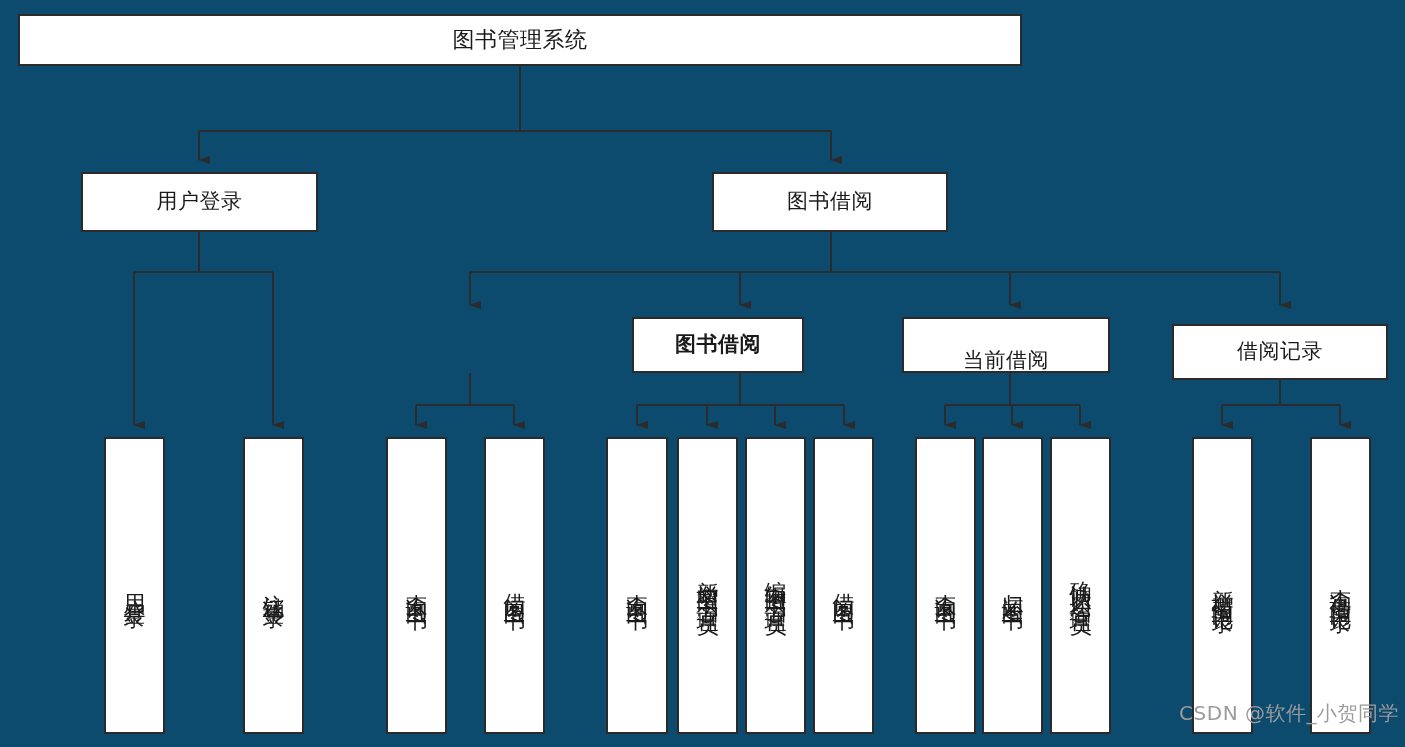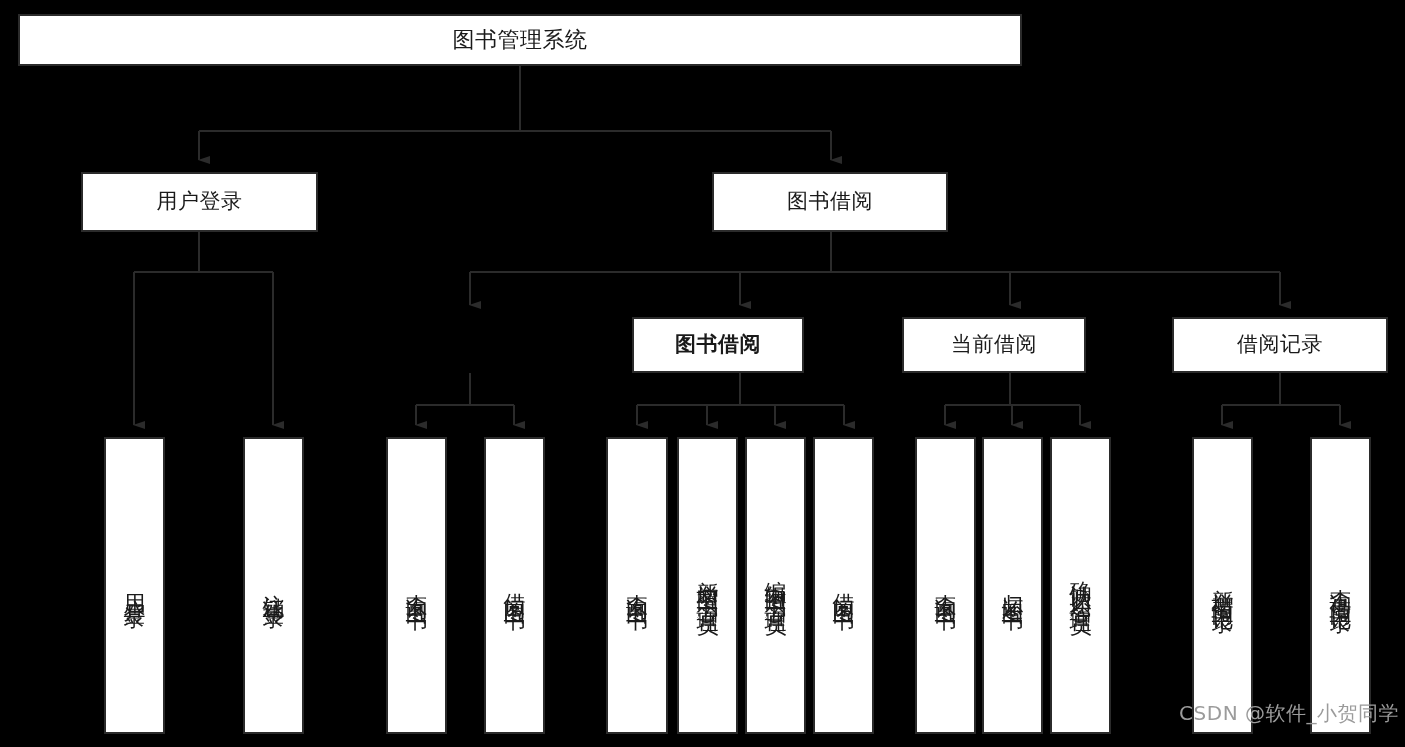--- a/index.html
+++ b/index.html
@@ -7,21 +7,21 @@
     padding: 0;
     background: #ffffff;
   }
   body {
     font-family: "DejaVu Sans", "Liberation Sans", sans-serif;
   }
   #canvas {
     position: relative;
     width: 1405px;
     height: 747px;
-    background: #000000;
+    background: #0c4a6e;
     overflow: hidden;
   }
   #wires {
     position: absolute;
     left: 0;
     top: 0;
     width: 1405px;
     height: 747px;
   }
   .node {
@@ -135,24 +135,24 @@
   <div class="node horiz" style="left:81px; top:172px; width:237px; height:60px;">
     <span class="label">用户登录</span>
   </div>
   <div class="node horiz" style="left:712px; top:172px; width:236px; height:60px;">
     <span class="label">图书借阅</span>
   </div>
 
   <div class="node horiz" style="left:632px; top:317px; width:172px; height:56px;font-weight:bold;">
     <span class="label">图书借阅</span>
   </div>
-  <div class="node horiz" style="left:902px; top:317px; width:184px; height:56px;">
+  <div class="node horiz" style="left:902px; top:317px; width:208px; height:56px;align-items:flex-end;">
     <span class="label">当前借阅</span>
   </div>
-  <div class="node horiz" style="left:1172px; top:317px; width:216px; height:56px;">
+  <div class="node horiz" style="left:1172px; top:324px; width:216px; height:56px;">
     <span class="label">借阅记录</span>
   </div>
 
   <div class="node vert" style="left:104px; top:437px; width:61px; height:297px;">
     <span class="label">用户登录</span>
   </div>
   <div class="node vert" style="left:243px; top:437px; width:61px; height:297px;">
     <span class="label">注销登录</span>
   </div>
 

